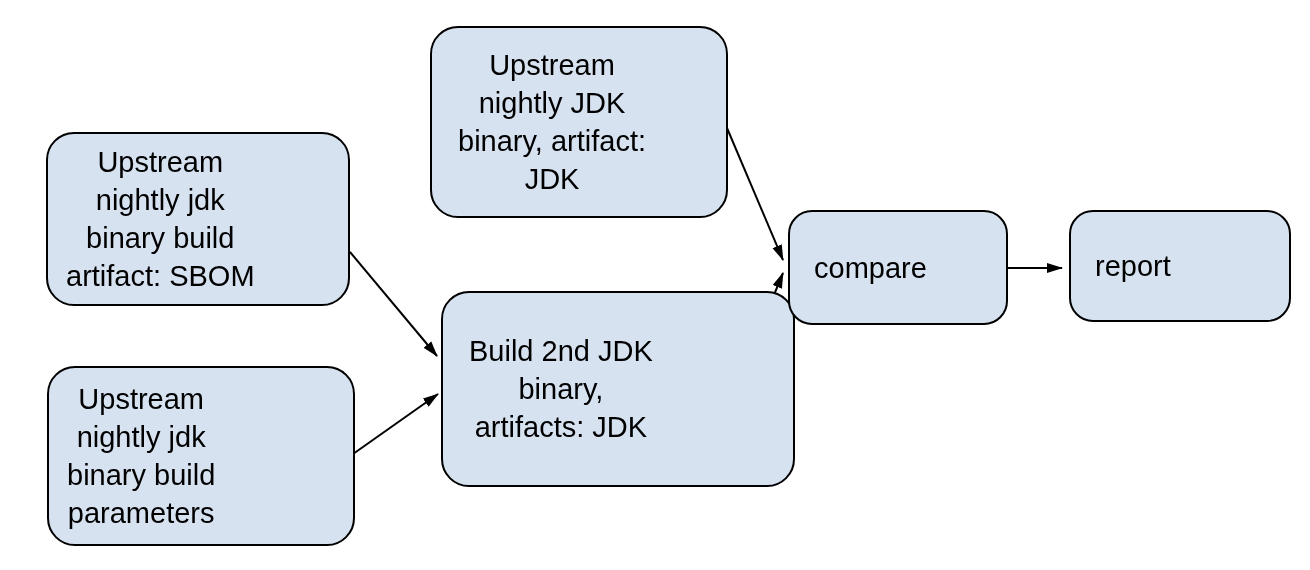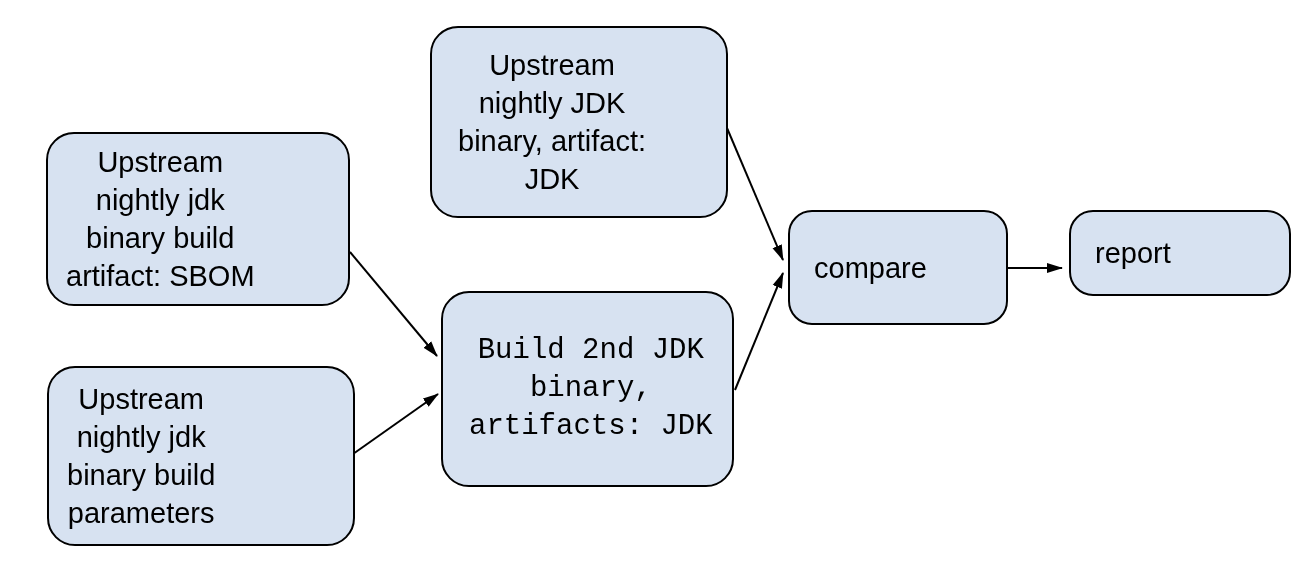--- a/index.html
+++ b/index.html
@@ -72,27 +72,27 @@
 parameters</span>
   </div>
 
   <div class="node" style="left:430px; top:26px; width:298px; height:192px; padding-left:26px;">
     <span class="node-label">Upstream
 nightly JDK
 binary, artifact:
 JDK</span>
   </div>
 
-  <div class="node" style="left:441px; top:291px; width:293px; height:196px; padding-left:26px;font-family:Liberation Mono, monospace;">
+  <div class="node" style="left:441px; top:291px; width:354px; height:196px; padding-left:26px;">
     <span class="node-label">Build 2nd JDK
 binary,
 artifacts: JDK</span>
   </div>
 
   <div class="node node--small" style="left:788px; top:210px; width:220px; height:115px; padding-left:24px;">
     <span class="node-label">compare</span>
   </div>
 
-  <div class="node node--small" style="left:1069px; top:210px; width:222px; height:86px; padding-left:24px;">
+  <div class="node node--small" style="left:1069px; top:210px; width:222px; height:112px; padding-left:24px;">
     <span class="node-label">report</span>
   </div>
 
 </div>
 
 </body></html>

